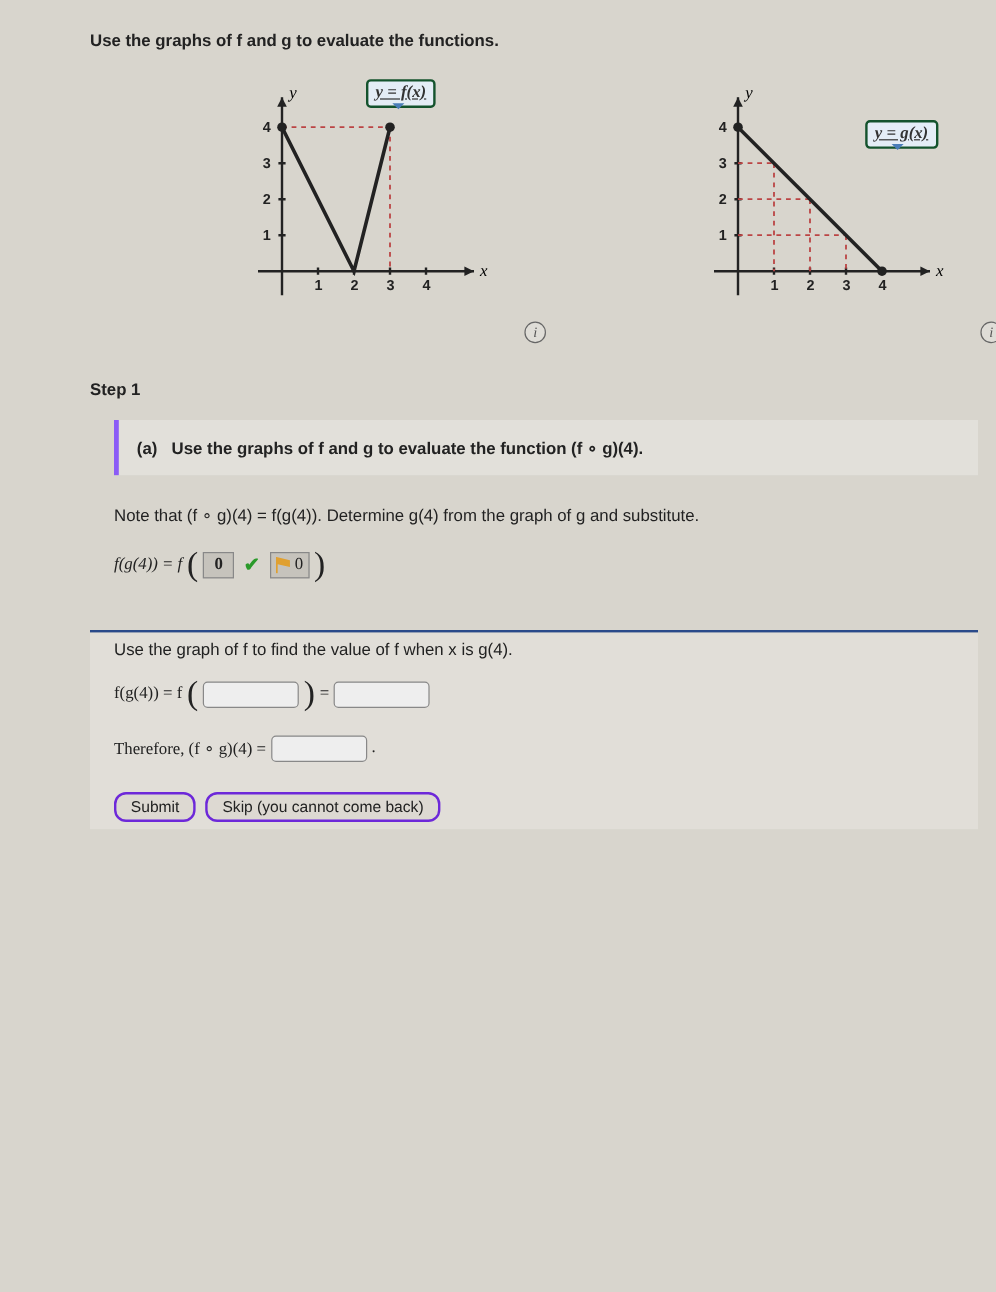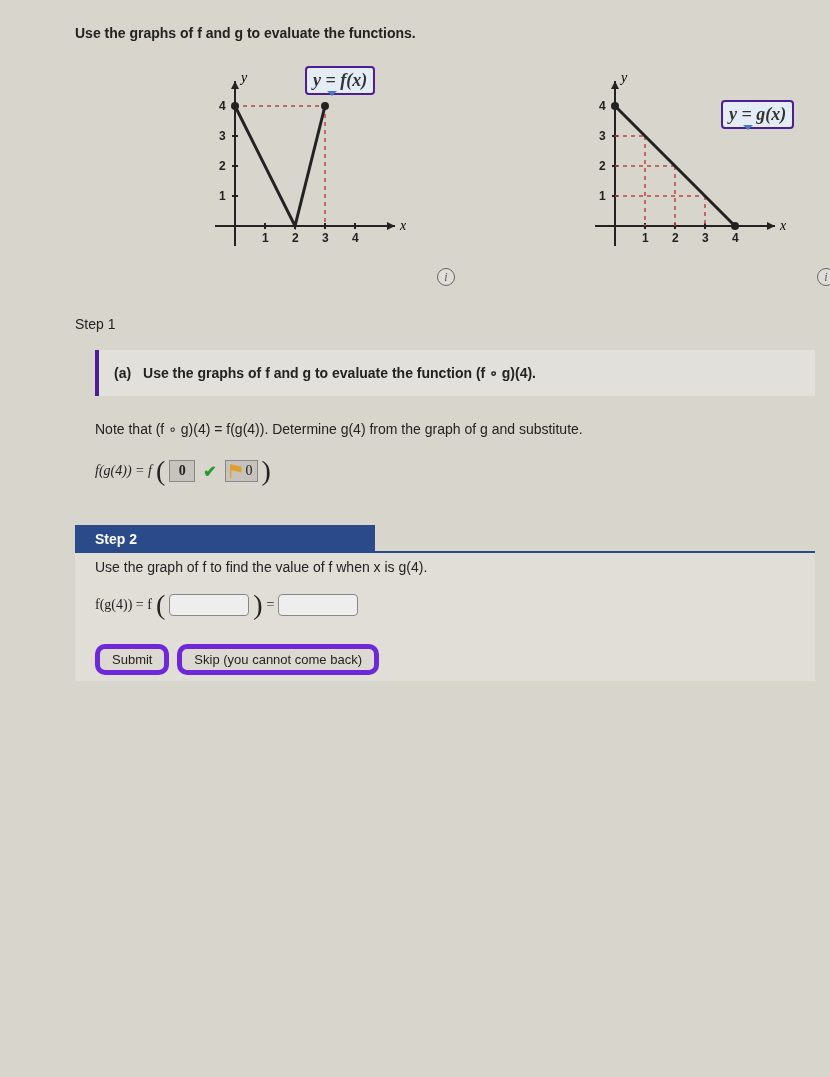--- a/index.html
+++ b/index.html
@@ -19,35 +19,36 @@
     border: 1px solid #666; border-radius: 50%;
     width: 18px; height: 18px; display: inline-flex;
     align-items: center; justify-content: center;
     color: #555; font-size: 12px; cursor: pointer;
     position: absolute; bottom: -20px; right: -20px;
     background: rgba(255,255,255,0.2);
   }
   svg text.axis-label { font-family: Georgia, serif; font-style: italic; font-size: 14px; }
   svg text.tick { font-family: Arial, sans-serif; font-size: 12px; font-weight: bold; fill:#222; }
   .fn-tag {
-    position: absolute; border: 2px solid #4c1d95; background: #e4edf6;
+    position: absolute; border: 2px solid #14532d; background: #e4edf6;
     padding: 2px 6px; border-radius: 4px; font-style: italic;
-    font-family: Georgia, serif; font-size: 18px; font-weight: bold;
+    font-family: Georgia, serif; font-size: 14px; font-weight: bold;
     color: #333;
+    text-decoration: underline;
   }
   .fn-tag::after {
     content: ""; position: absolute; bottom: -8px; left: 20px;
     border: 5px solid transparent; border-top-color: #4a7db8;
   }
   .questions { margin: 50px 0 40px 90px; }
   .questions .q { margin-bottom: 30px; font-style: italic; font-family: Georgia, serif;}
   .questions .q .lbl { font-style: normal; font-family: Arial; margin-right: 10px;}
-  .step-hdr { font-weight: normal; margin: 30px 0 18px 60px; }
+  .step-hdr { font-weight: bold; margin: 30px 0 18px 60px; }
   .step1-box {
-    margin-left: 80px; border-left: 4px solid #4c1d95;
+    margin-left: 80px; border-left: 4px solid #8b5cf6;
     background: #e2e0da; padding: 15px 15px; font-weight: bold;
   }
   .step1-box .lbl { margin-right: 8px; }
   .step1-body { margin-left: 80px; margin-top: 25px; }
   .note { margin-bottom: 20px; }
   .math-line { display:flex; align-items:center; gap:4px; font-family: Georgia, serif;}
   .math-line .it { font-style: italic; }
   .big-paren { font-size: 28px; line-height: 1; }
   .ans-good {
     border: 1px solid #888; background: #c6c3bc; width: 26px; height: 22px;
@@ -77,21 +78,21 @@
   }
   .input-slot {
     display:inline-block; border: 1px solid #888; border-radius: 4px;
     background: #eee; width: 80px; height: 22px; vertical-align: middle;
   }
   .input-slot.sm { width: 80px; }
   .step2-body .row { margin-bottom: 20px; display:flex; align-items:center; gap:4px; font-family: Georgia, serif;}
   .step2-body .instr { font-family: Arial; margin-bottom: 16px;}
   .btns { margin-top: 25px; }
   .btn {
-    display:inline-block; border: 5px solid #6d28d9; border-radius: 10px;
+    display:inline-block; border: 2px solid #6d28d9; border-radius: 10px;
     background: #ddd9d2; padding: 3px 12px; font-size: 13px;
     cursor: pointer; margin-right: 4px;
   }
   .btn.link { }
 </style>
 </head>
 <body>
 
 <div class="title-row">Use the graphs of f and g to evaluate the functions.</div>
 
@@ -205,33 +206,37 @@
     <span class="check">✔</span>
     <span class="ans-flag">
       <span class="flag"></span>
       <span>0</span>
     </span>
     <span class="big-paren">)</span>
   </div>
 </div>
 
 <div class="step2-tab">
-  <div class="tab">Step 2</div>
   <div class="line"></div>
 </div>
 <div class="step2-body">
   <div class="instr">Use the graph of f to find the value of f when x is g(4).</div>
 
   <div class="row">
     <span class="it">f(g(4)) = f</span>
     <span class="big-paren">(</span>
     <span class="input-slot"></span>
     <span class="big-paren">)</span>
     <span>=</span>
     <span class="input-slot sm"></span>
   </div>
 
+  <div class="row">
+    <span>Therefore, (f ∘ g)(4) =</span>
+    <span class="input-slot sm"></span>
+    <span>.</span>
+  </div>
 
   <div class="btns">
     <span class="btn">Submit</span>
     <span class="btn link">Skip (you cannot come back)</span>
   </div>
 </div>
 
 </body></html>

